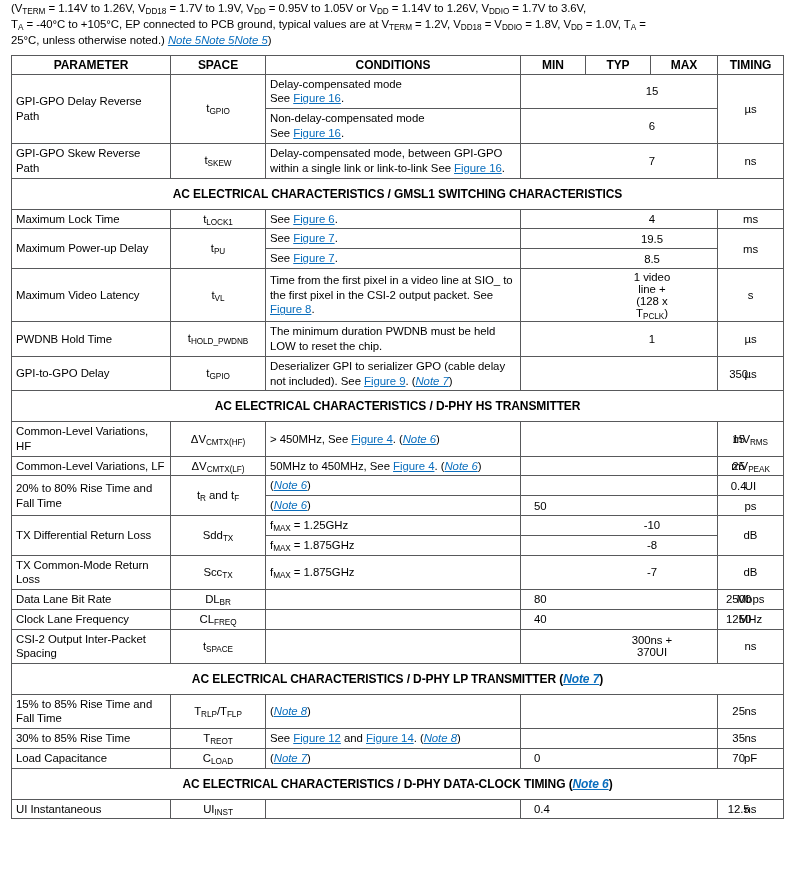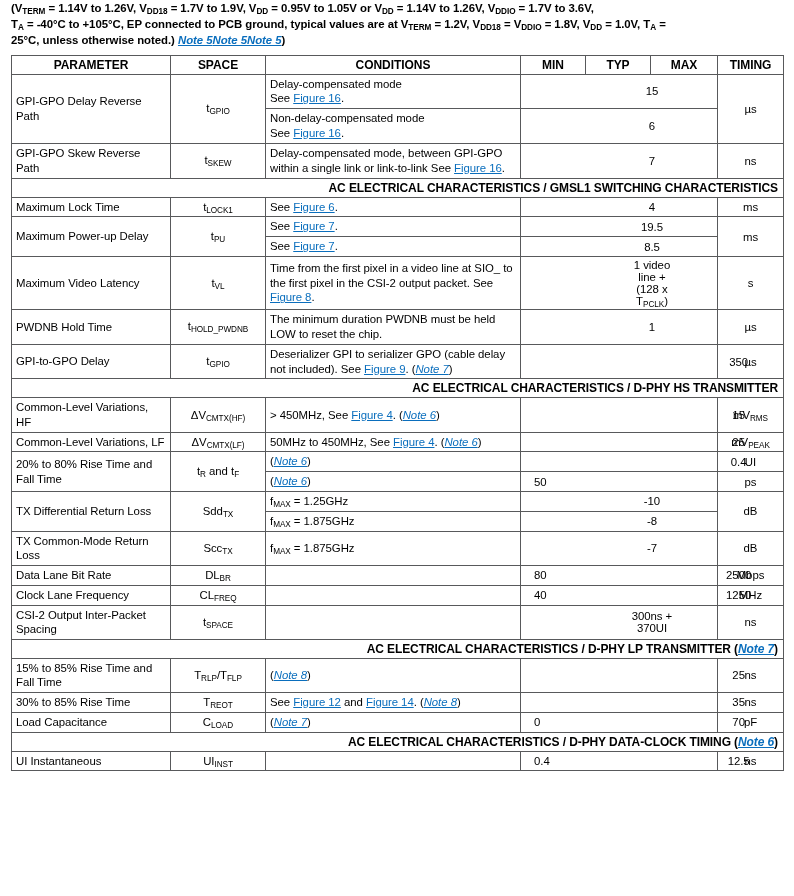--- a/index.html
+++ b/index.html
@@ -21,21 +21,20 @@
     letter-spacing:-0.1px;
     margin:2px 0 6px 0;
     line-height:1.1;
   }
   .cond-block{
     font-size:11.4px;
     line-height:1.42;
     color:#000;
     margin:0 0 6px 0;
     letter-spacing:-0.05px;
-    font-weight:bold;
   }
   .cond-block .lnk{color:#0a6ebd;text-decoration:underline;font-style:italic;}
   sub{font-size:0.72em;vertical-align:-0.28em;line-height:0;}
 
   
   table.spec{
     border-collapse:collapse;
     width:772px;
     table-layout:fixed;
     font-size:11.4px;
@@ -75,22 +74,22 @@
   
   .mtm-row{display:flex;width:100%;gap:24px;}
   .mtm-row .mcol{flex:0 0 33.33%;}
   .mtm-row .mcol.minv{text-align:left;padding-left:9px;}
   .mtm-row .mcol.typv{text-align:center;}
   .mtm-row .mcol.maxv{text-align:center;padding-right:9px;}
 
   tr.section td{
     font-weight:bold;
     font-size:12px;
-    text-align:right;
-    padding:2px 5px;
+    text-align:center;
+    padding:8px 5px;
     letter-spacing:-0.1px;
   }
   .lnk{color:#0a6ebd;text-decoration:underline;}
   .lnk-i{color:#0a6ebd;text-decoration:underline;font-style:italic;}
 
   
   .watermark{
     position:absolute;
     left:588px;top:862px;
     font-size:21px;

